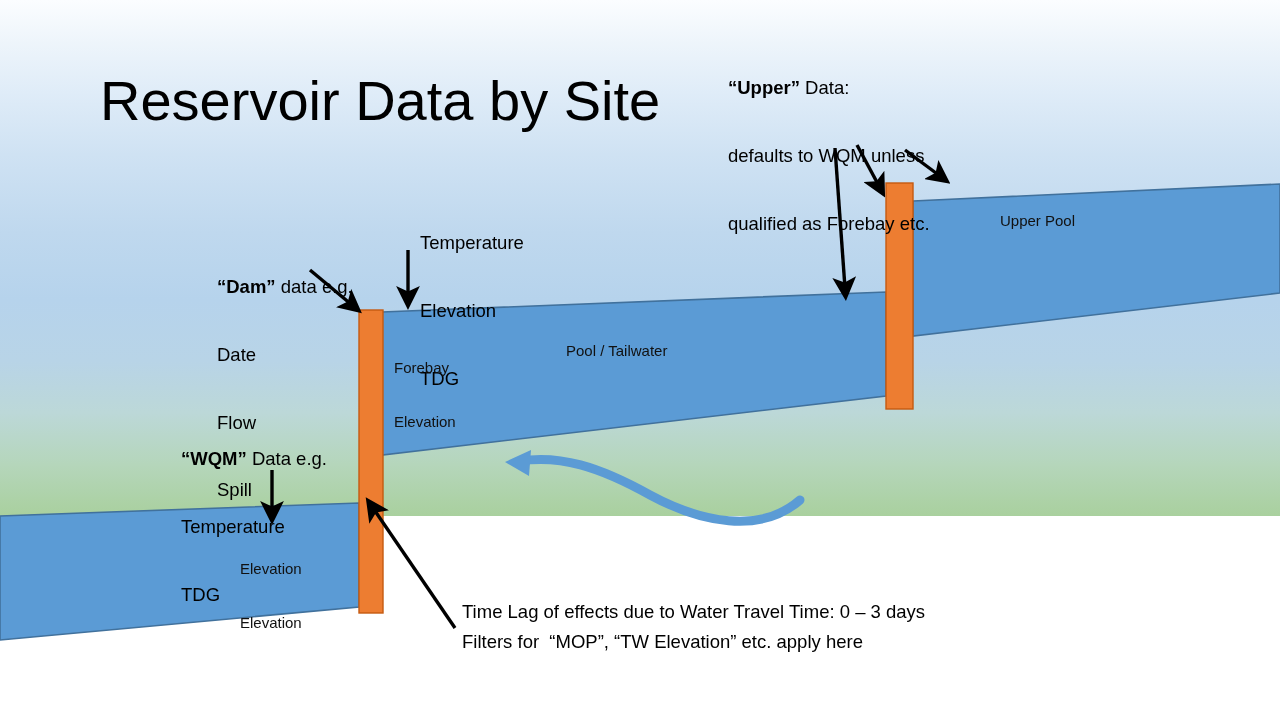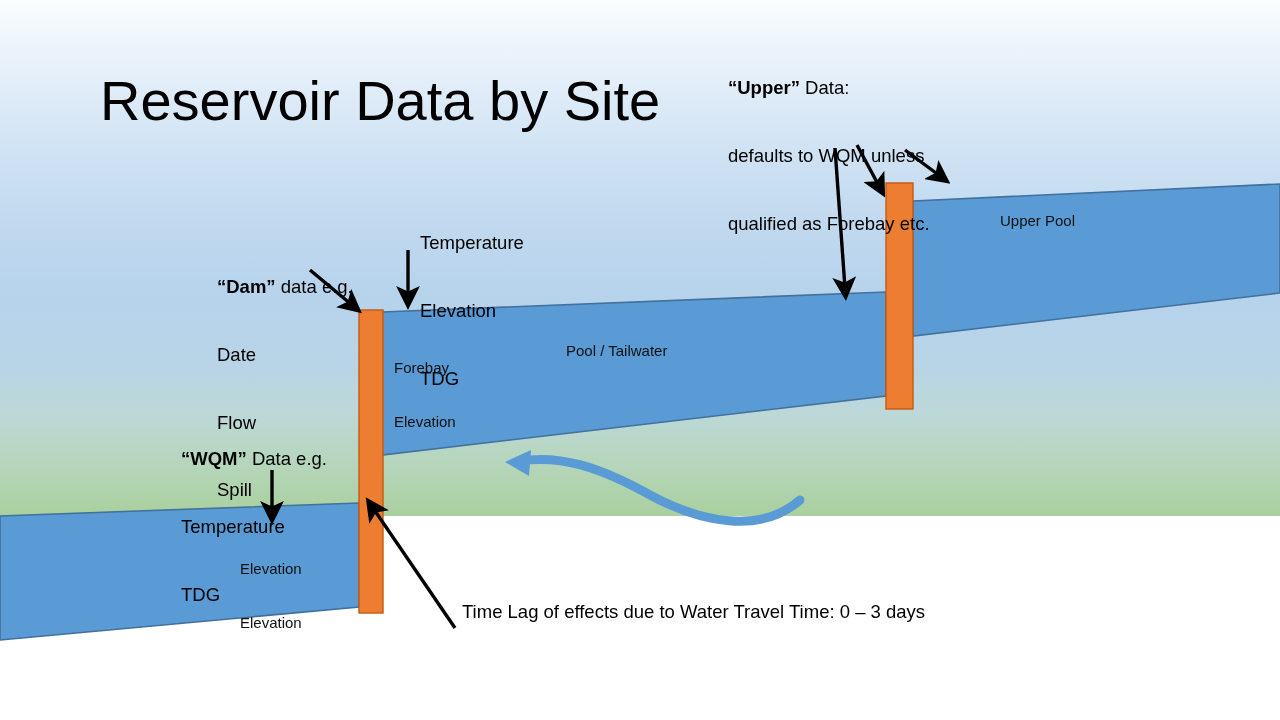--- a/index.html
+++ b/index.html
@@ -100,14 +100,15 @@
 
   <div class="label inpool" style="left:240px;top:523px;">
     <div>Elevation</div>
     <div>Elevation</div>
   </div>
 
   <div class="label note" style="left:462px;top:543px;width:620px;line-height:1.48;">
     <div>Time Lag of effects due to Water Travel Time: 0 – 3 days</div>
   </div>
 
+  <div class="label note" style="left:462px;top:631px;">Filters for  “MOP”, “TW Elevation” etc. apply here</div>
 
 </div>
 
 </body></html>

